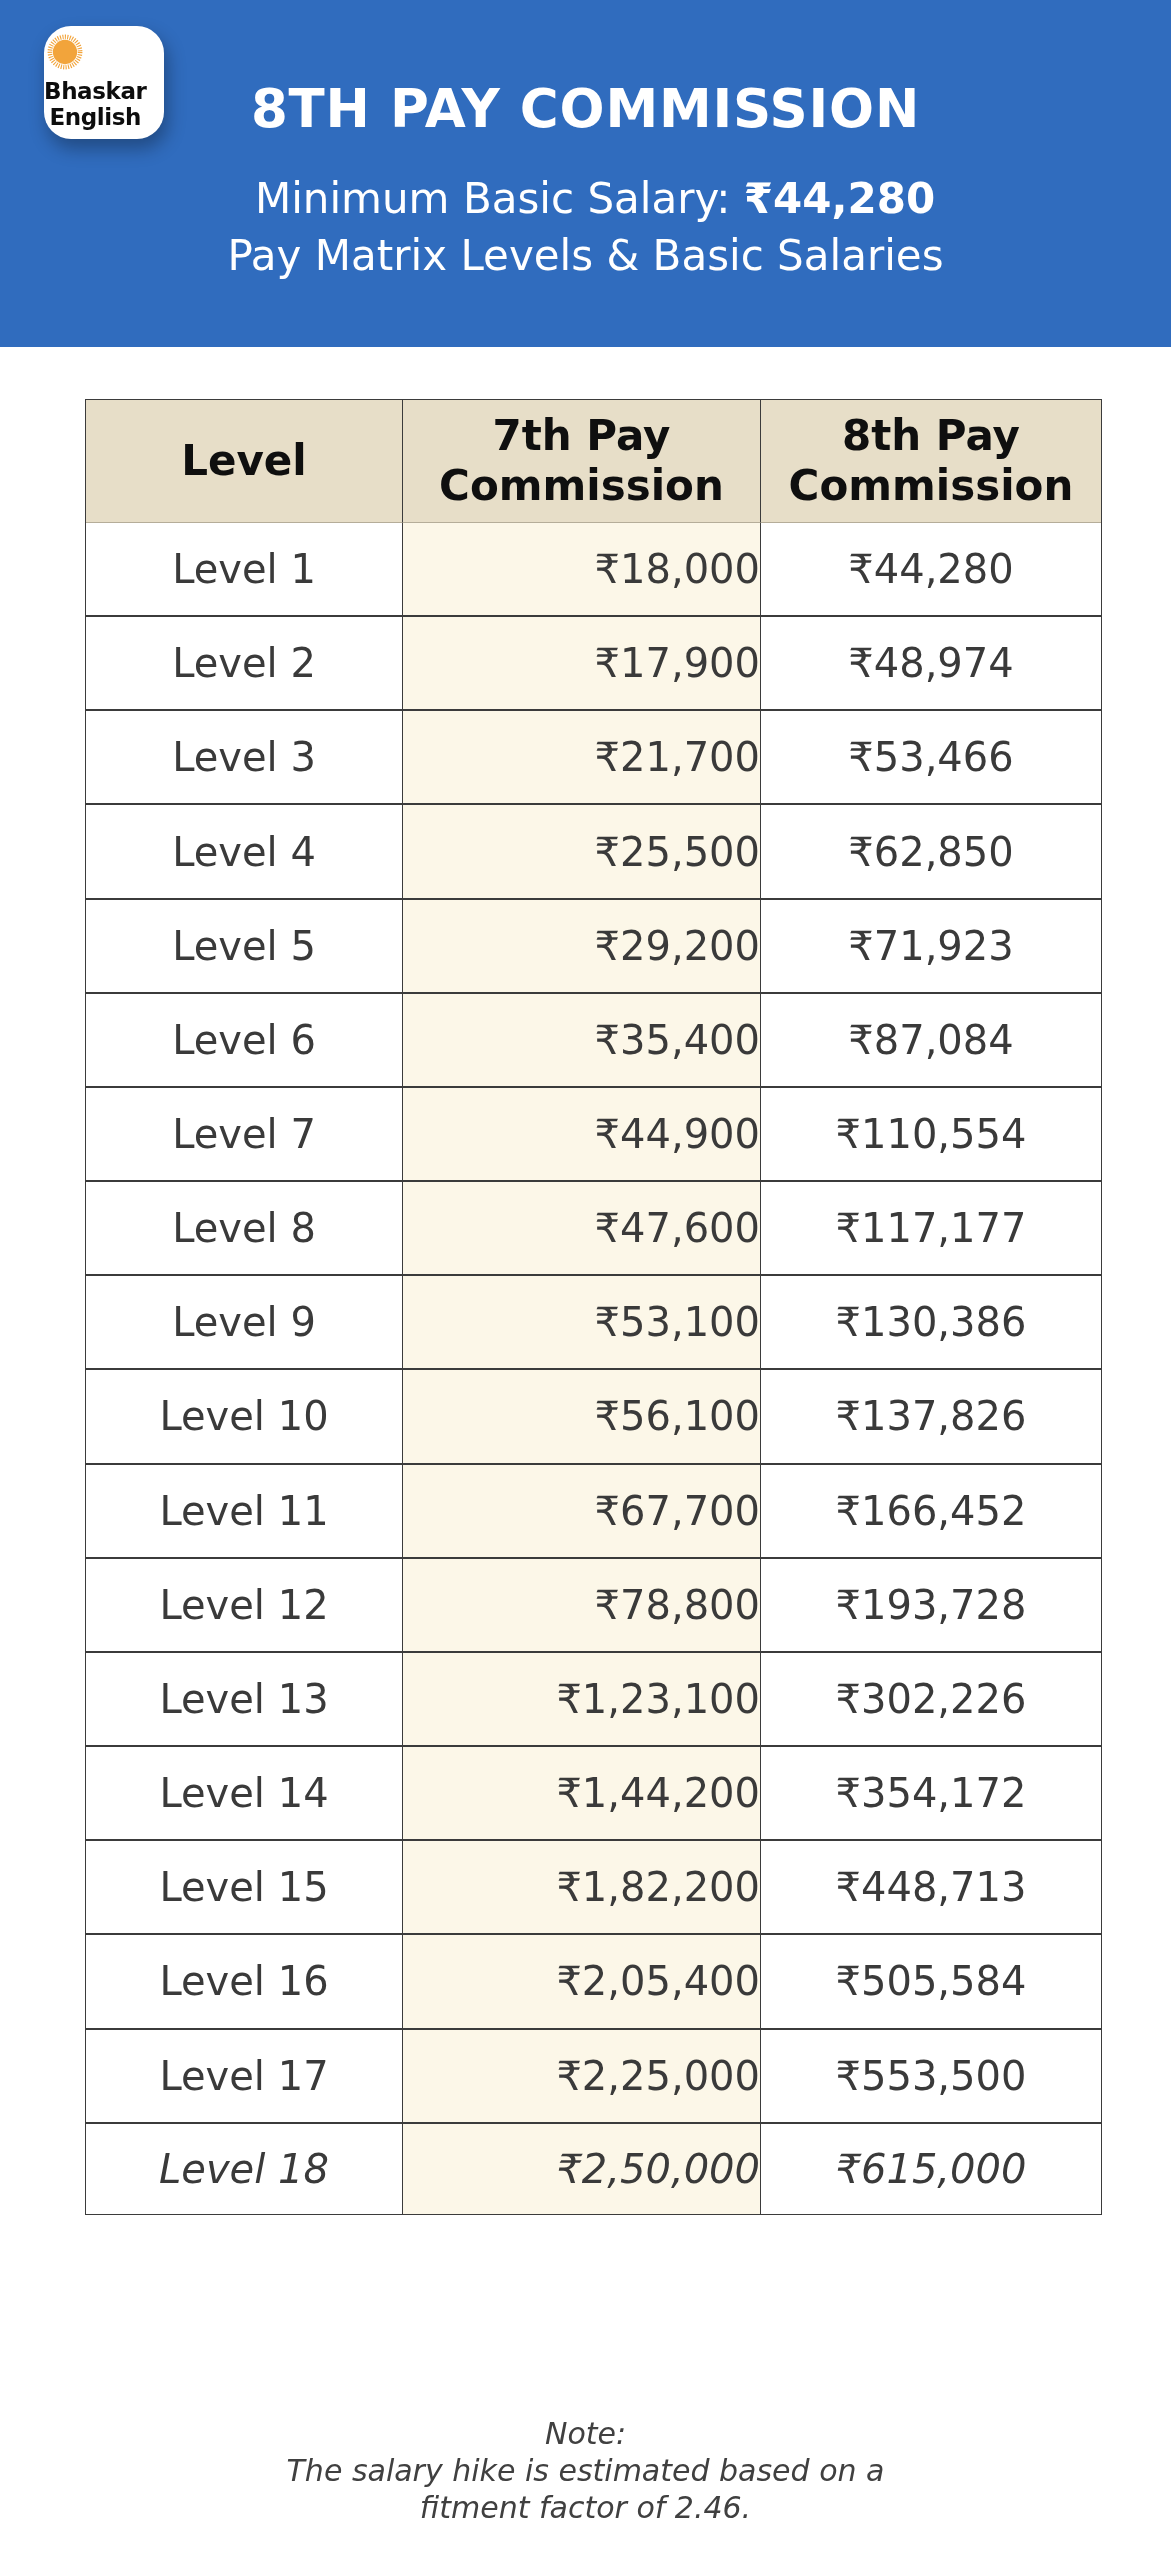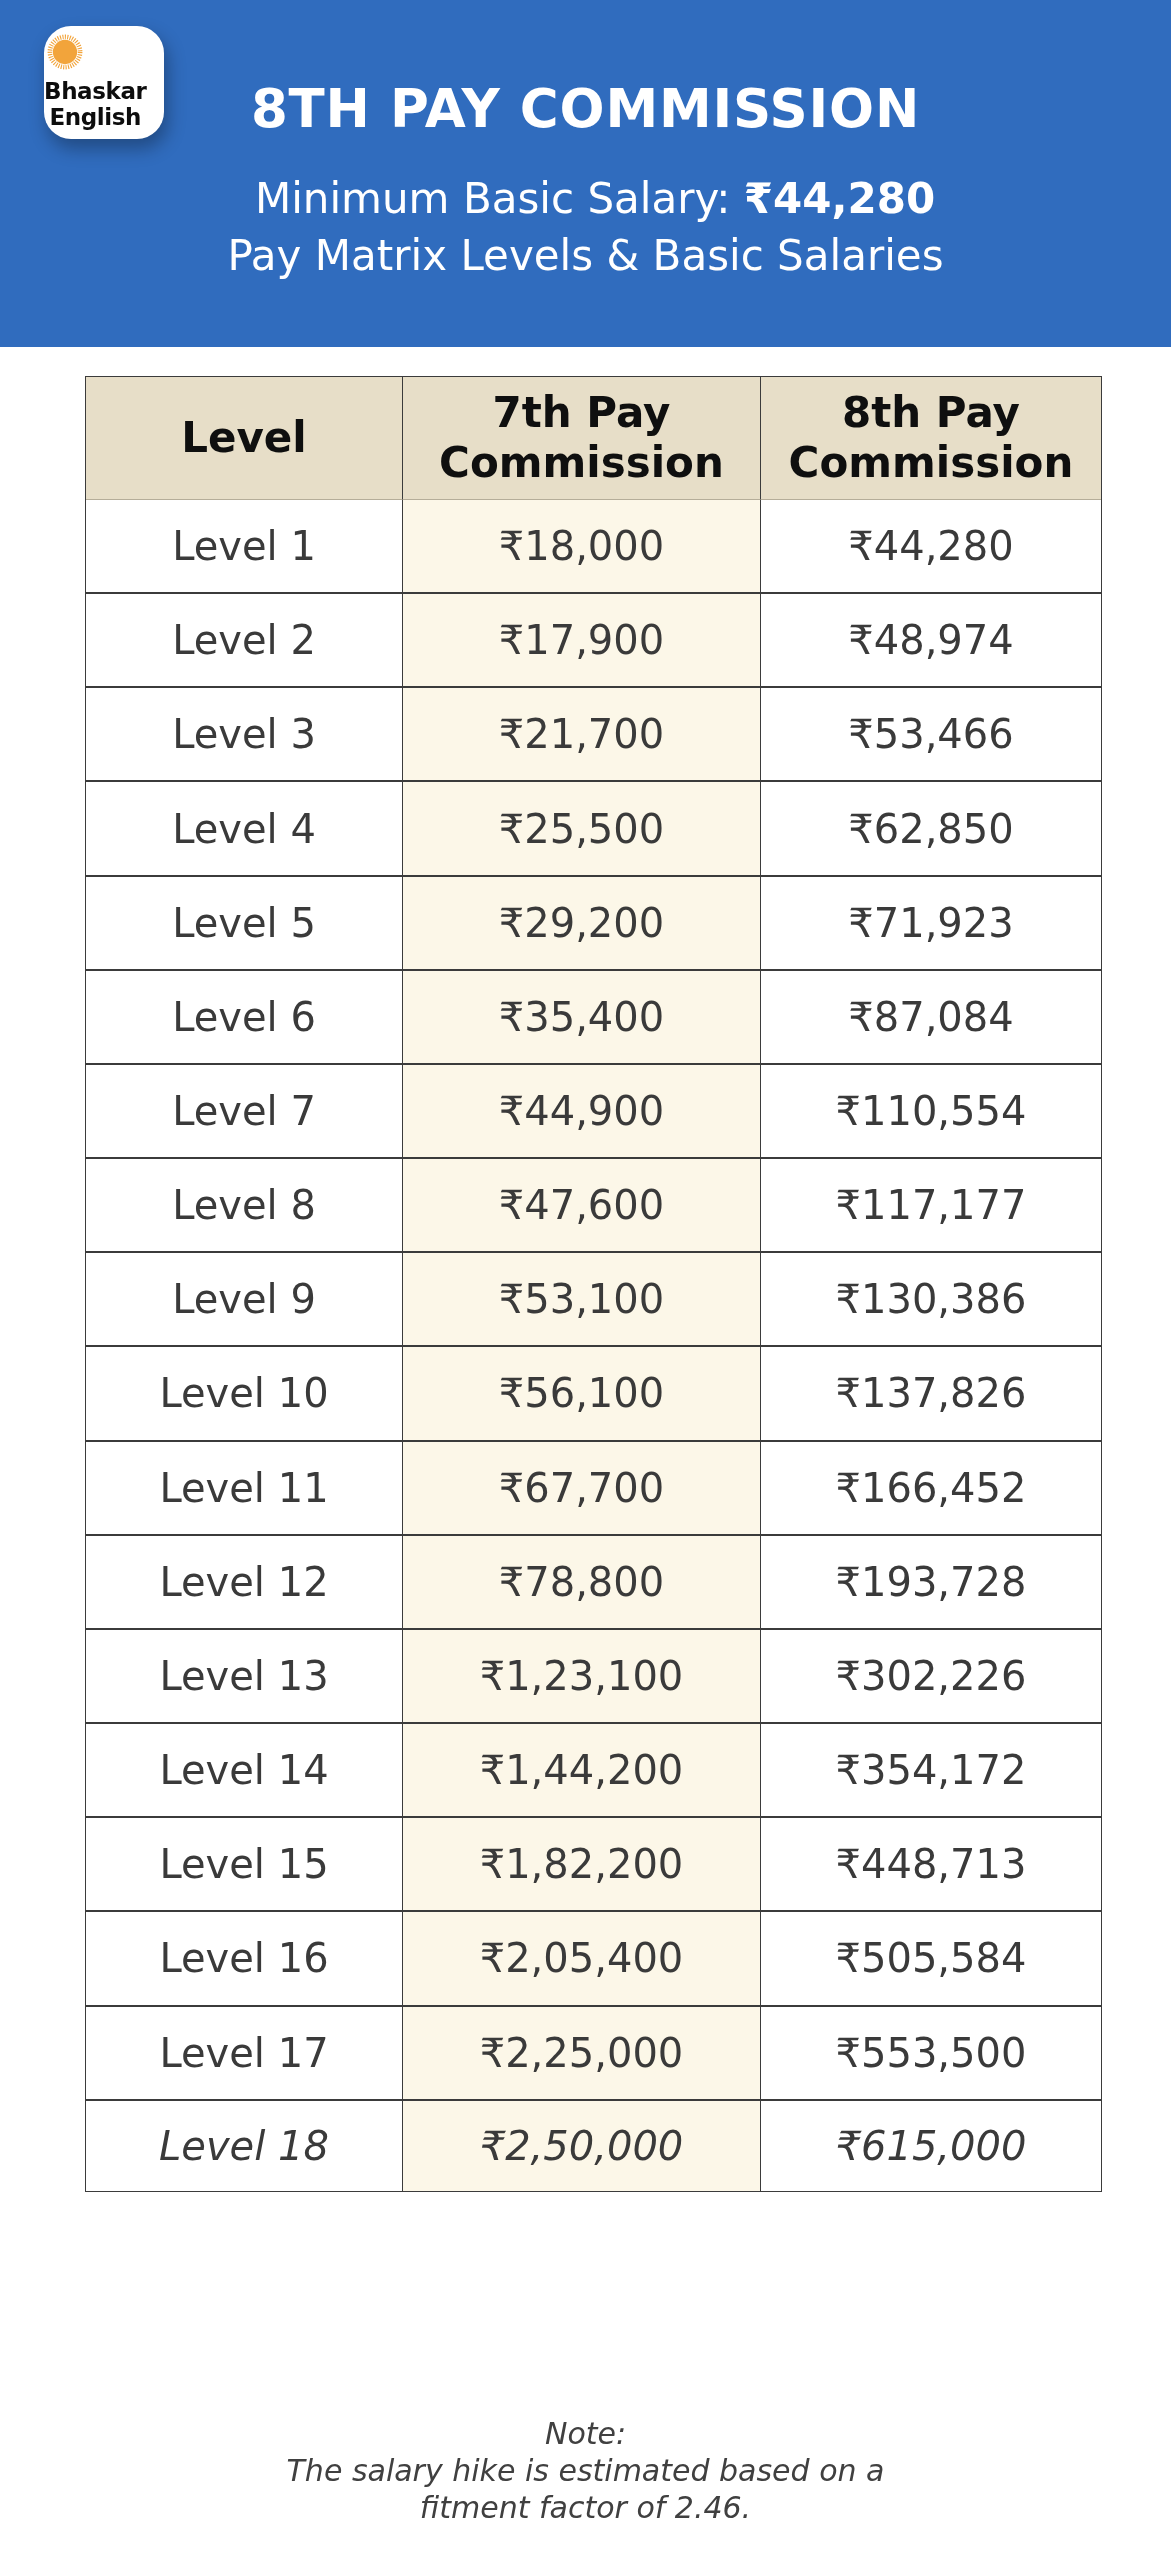--- a/index.html
+++ b/index.html
@@ -61,21 +61,21 @@
   }
   .banner-sub1 .bold{font-weight:700;}
   .banner-sub2{
     position:absolute;left:0;top:233px;
     width:100%;text-align:center;
     color:#ffffff;font-size:42px;font-weight:400;
     line-height:1.1;
   }
   
   table.pay-table{
-    position:absolute;left:85px;top:376px;
+    position:absolute;left:85px;top:399px;
     width:1015px;height:1816px;
     border-collapse:separate;border-spacing:0;
     border:1.6px solid var(--border);
     table-layout:fixed;
     background:#d946ef;
   }
   .pay-table col.c1{width:317px;}
   .pay-table col.c2{width:358px;}
   .pay-table col.c3{width:340px;}
   .pay-table th{
@@ -92,21 +92,21 @@
     border-right:1.6px solid var(--border);
   }
   .pay-table tbody td{
     font-size:40px;font-weight:500;
     color:var(--cell-ink);
     text-align:center;vertical-align:middle;
     border-bottom:2.4px solid var(--border);
     background:#ffffff;
   }
   .pay-table tbody tr:last-child td{border-bottom:none;font-style:italic;}
-  .pay-table tbody td.cream{background:var(--cream);}
+  .pay-table tbody td.cream{background:var(--cream);text-align:right;}
   
   .note{
     position:absolute;left:0;top:2415px;
     width:100%;text-align:center;
     font-style:italic;
     font-size:30px;font-weight:500;
     line-height:1.24;
     color:#404040;
   }
 </style>

